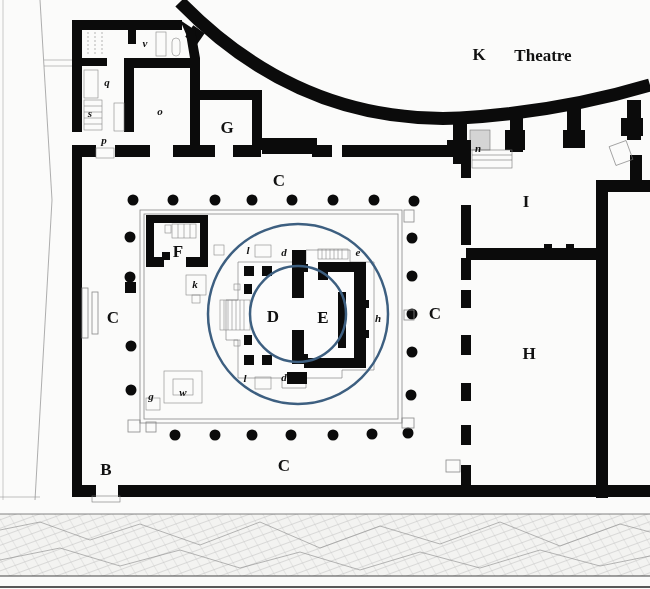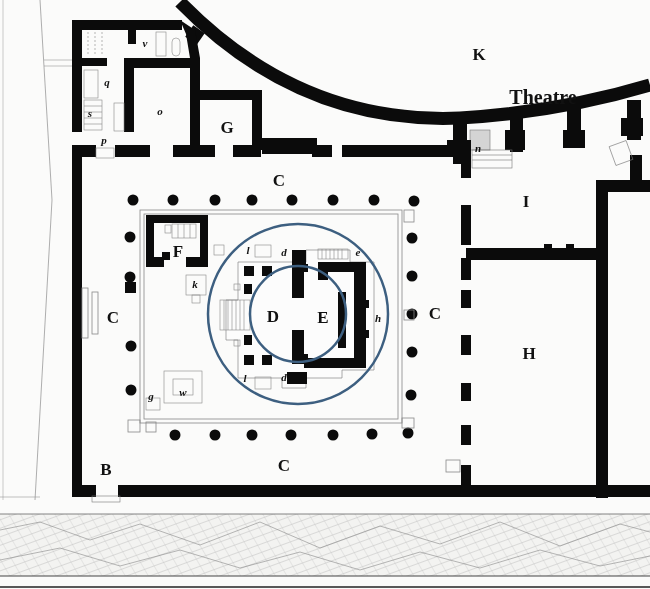--- a/index.html
+++ b/index.html
@@ -1,21 +1,21 @@
 <!DOCTYPE html>
 <html><head>
 <meta charset="utf-8">
 <style>
   html, body { margin:0; padding:0; background:#ffffff; }
   #plan { position:relative; width:650px; height:589px; overflow:hidden; background:#fbfbfa; font-family:"Liberation Serif", serif; }
   svg { position:absolute; left:0; top:0; }
   .lbl { position:absolute; font-family:"Liberation Serif", serif; font-weight:bold; color:#111; line-height:1; transform:translate(-50%,-50%); white-space:nowrap; }
   .big { font-size:17px; }
   .small { font-size:11px; font-style:italic; font-weight:bold; }
-  .theatre { font-size:20px;margin-top:42px; }
+  .theatre { font-size:17px; }
 </style>
 </head>
 <body>
 
 <div id="plan">
   <svg width="650" height="589" viewBox="0 0 650 589">
     <defs>
       <pattern id="hatch" width="8" height="8" patternUnits="userSpaceOnUse" patternTransform="rotate(70)">
         <line x1="0" y1="0" x2="0" y2="8" stroke="#b3b3b3" stroke-width="0.8"></line>
       </pattern>

